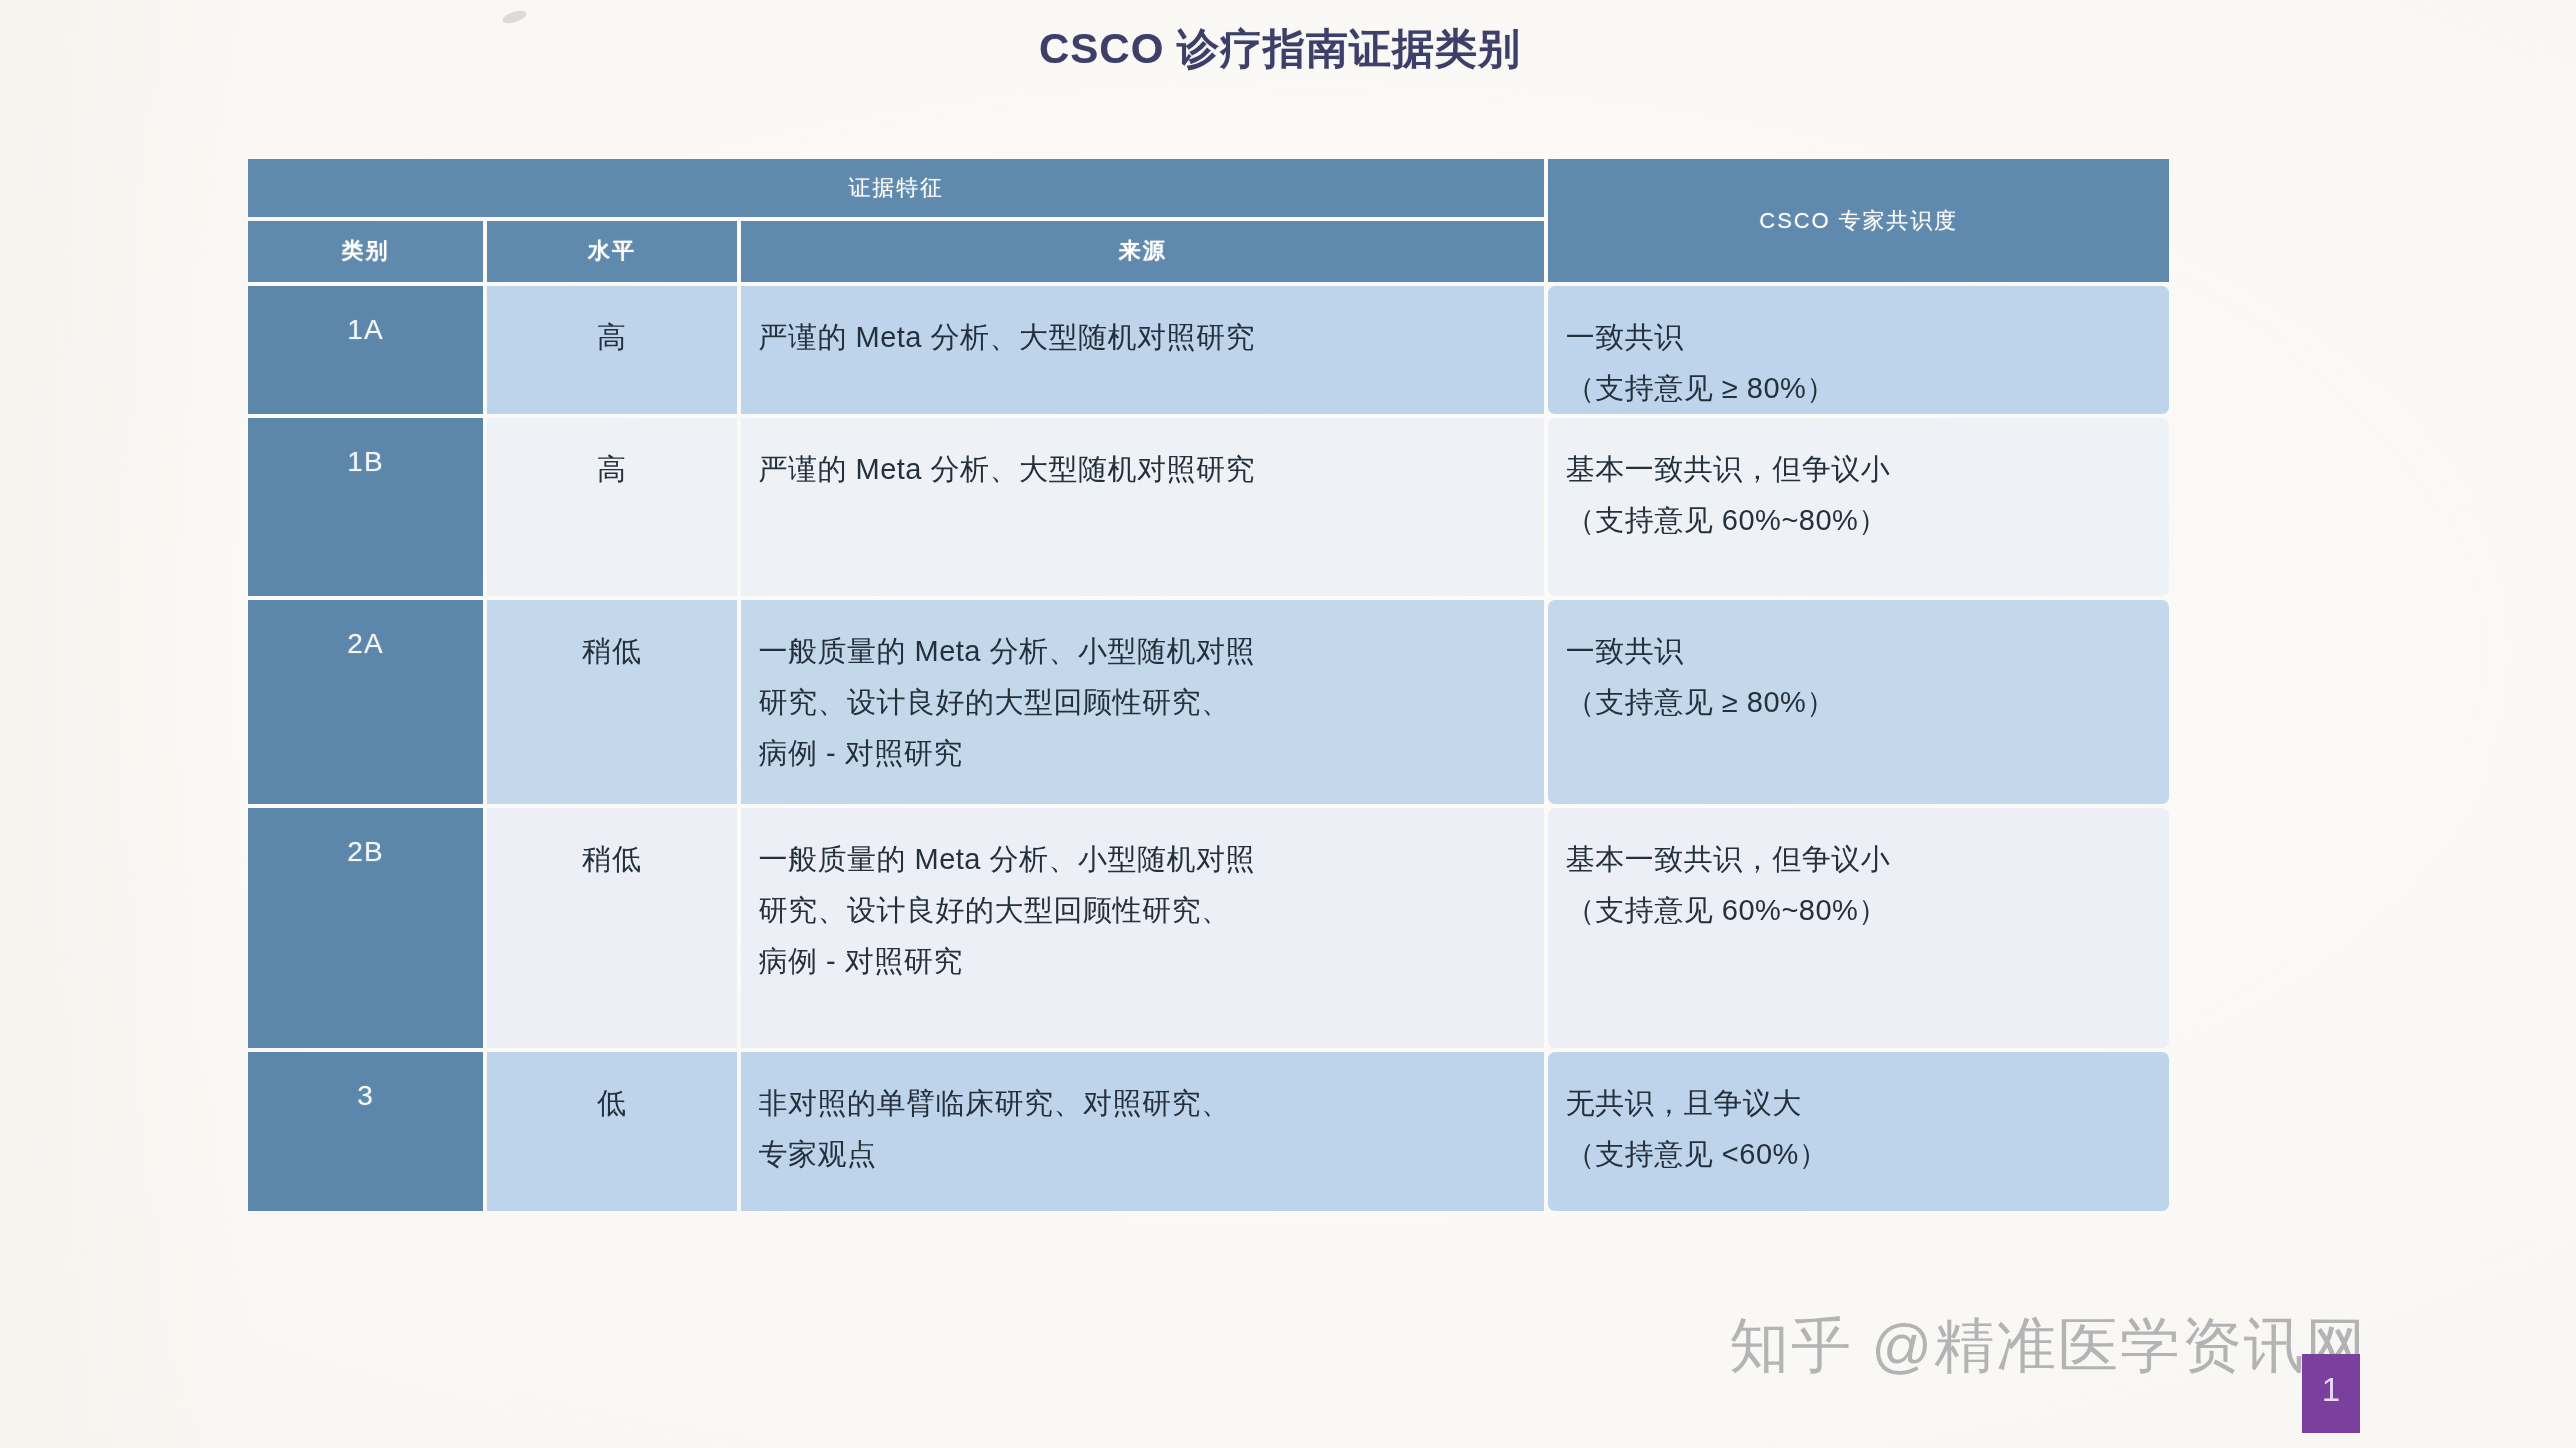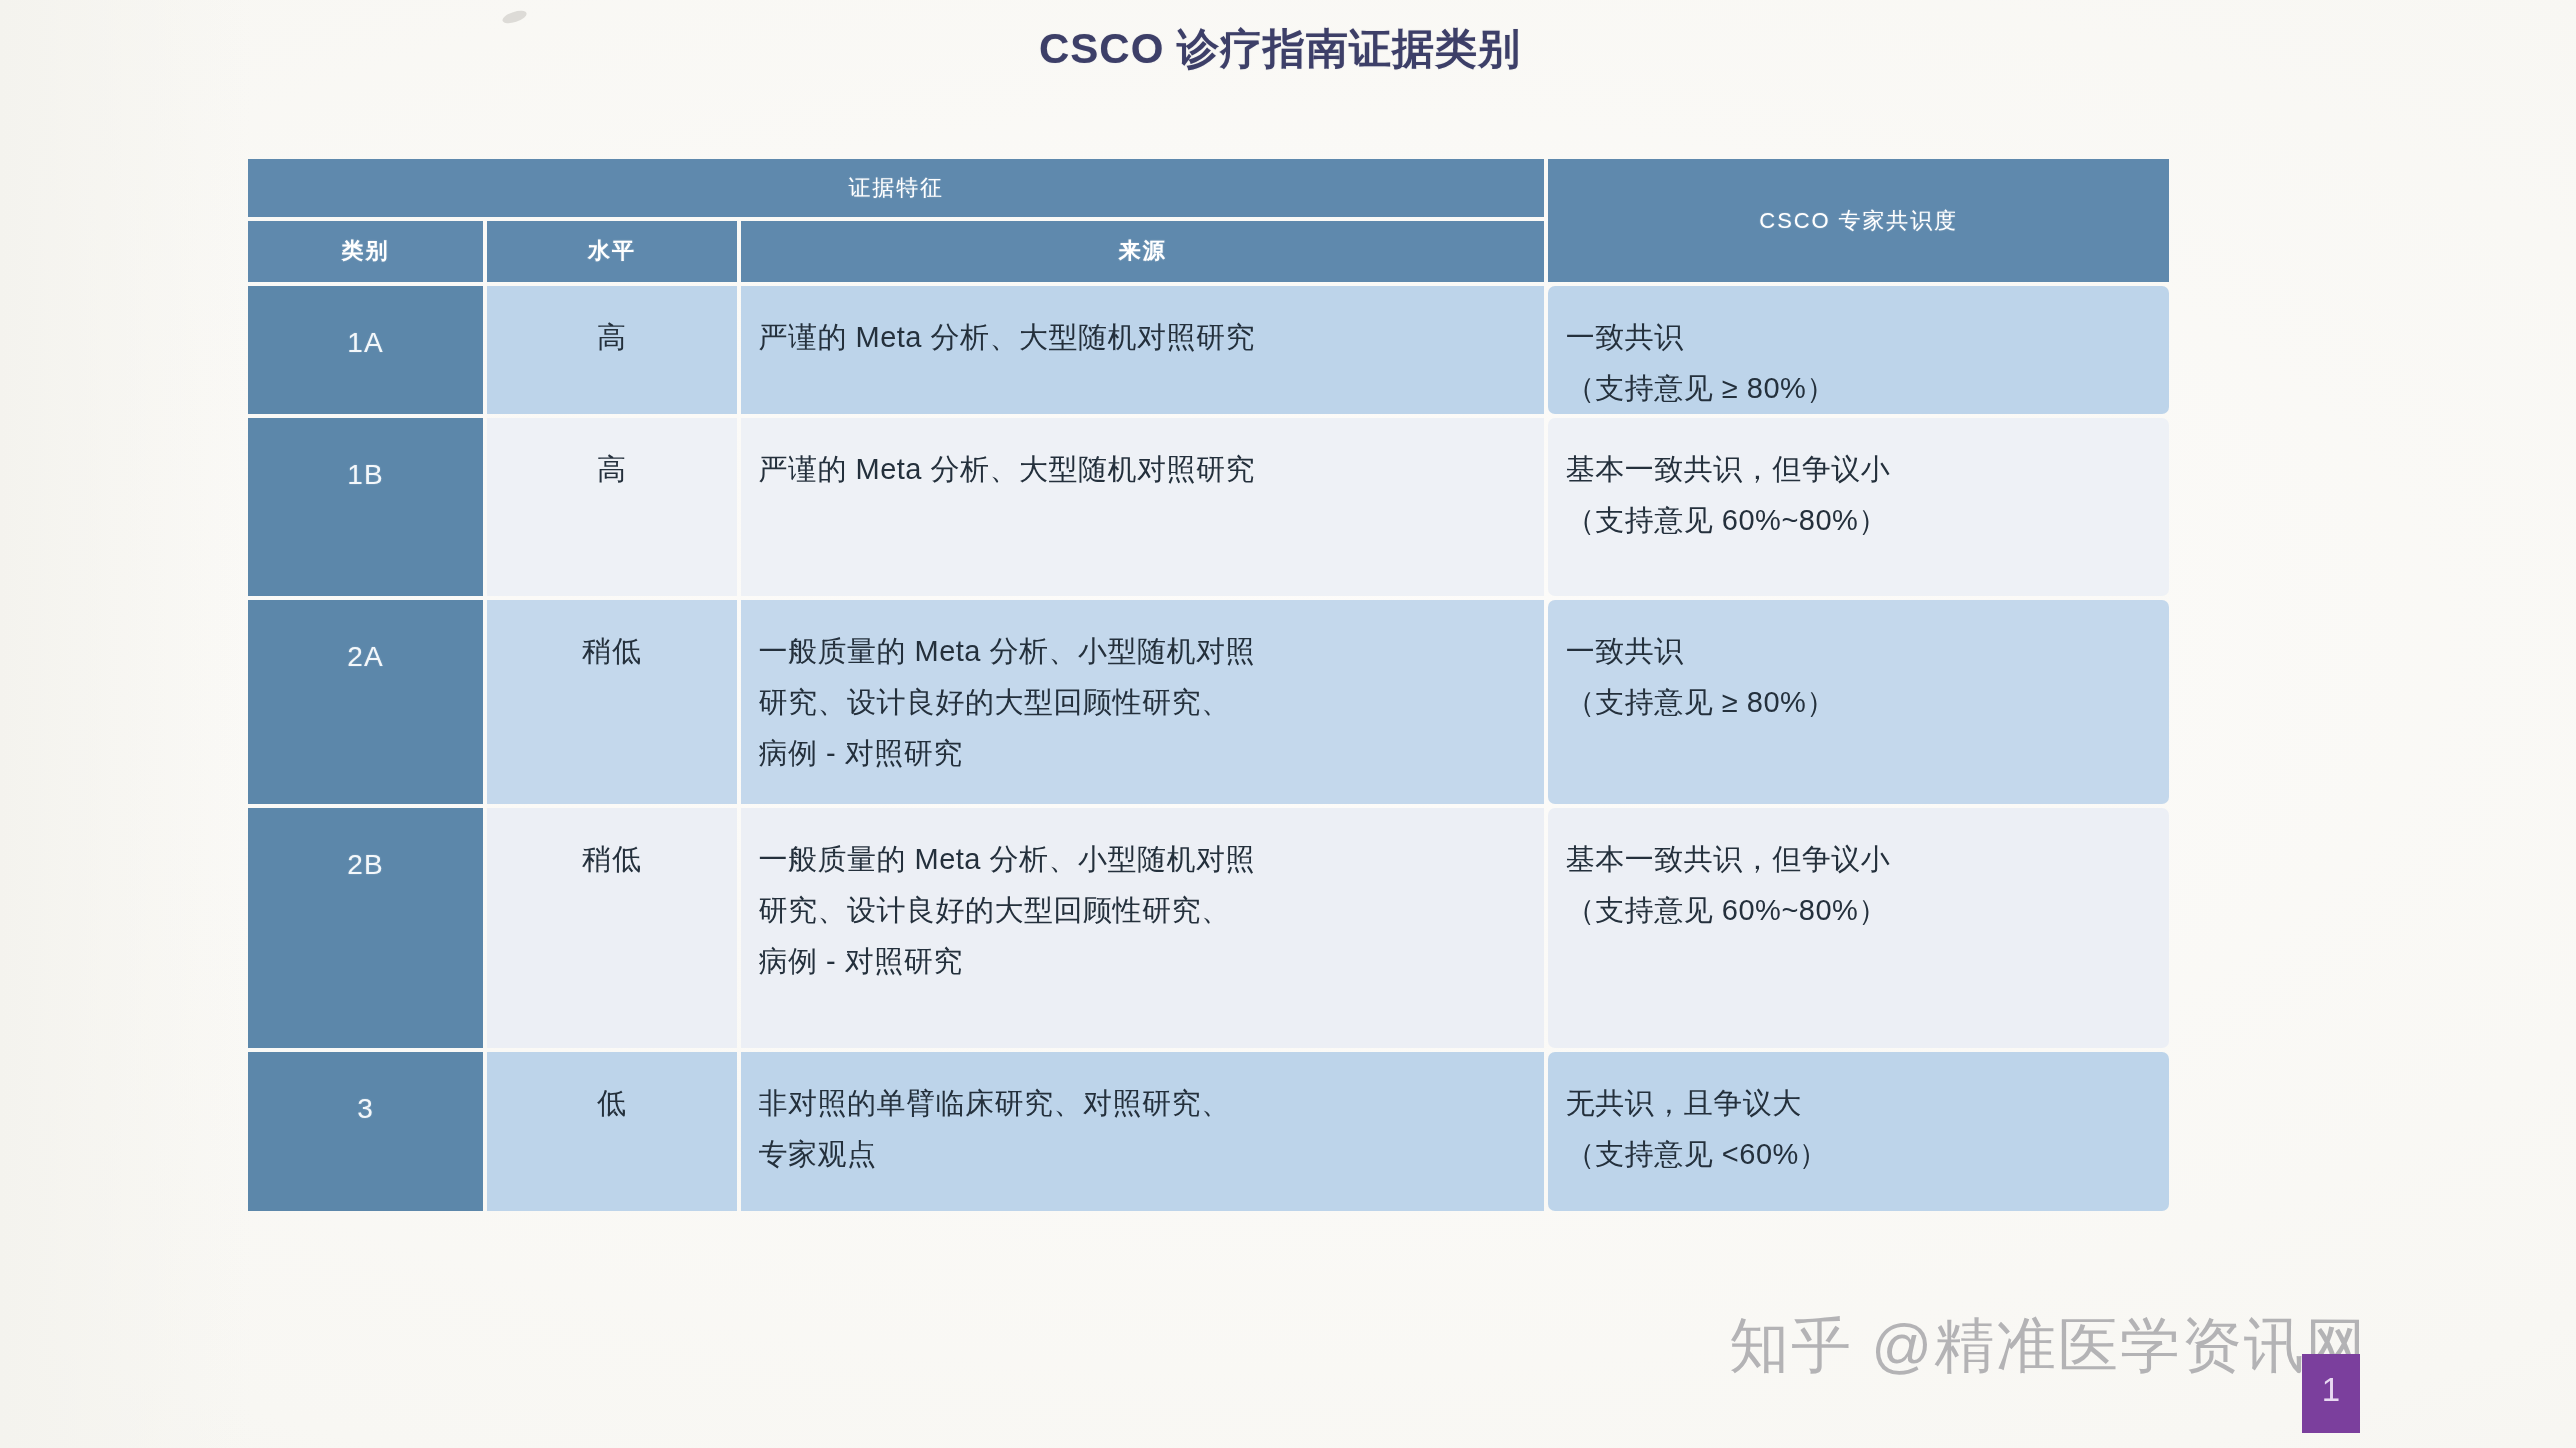--- a/index.html
+++ b/index.html
@@ -87,21 +87,21 @@
 
   
   .cat {
     background: #5c87aa;
     color: #f4f8fb;
     font-size: 28px;
     text-align: center;
     letter-spacing: 1px;
     text-shadow: 0 0 1.9px rgba(255,255,255,0.3);
   }
-  .cat span { display: block; padding-top: 41px; }
+  .cat span { display: block; padding-top: 28px; }
 
   
   .lvl, .src, .con {
     color: #24303c;
     font-size: 29px;
     line-height: 51px;
   }
   .lvl {
     text-align: center;
     letter-spacing: 1px;

